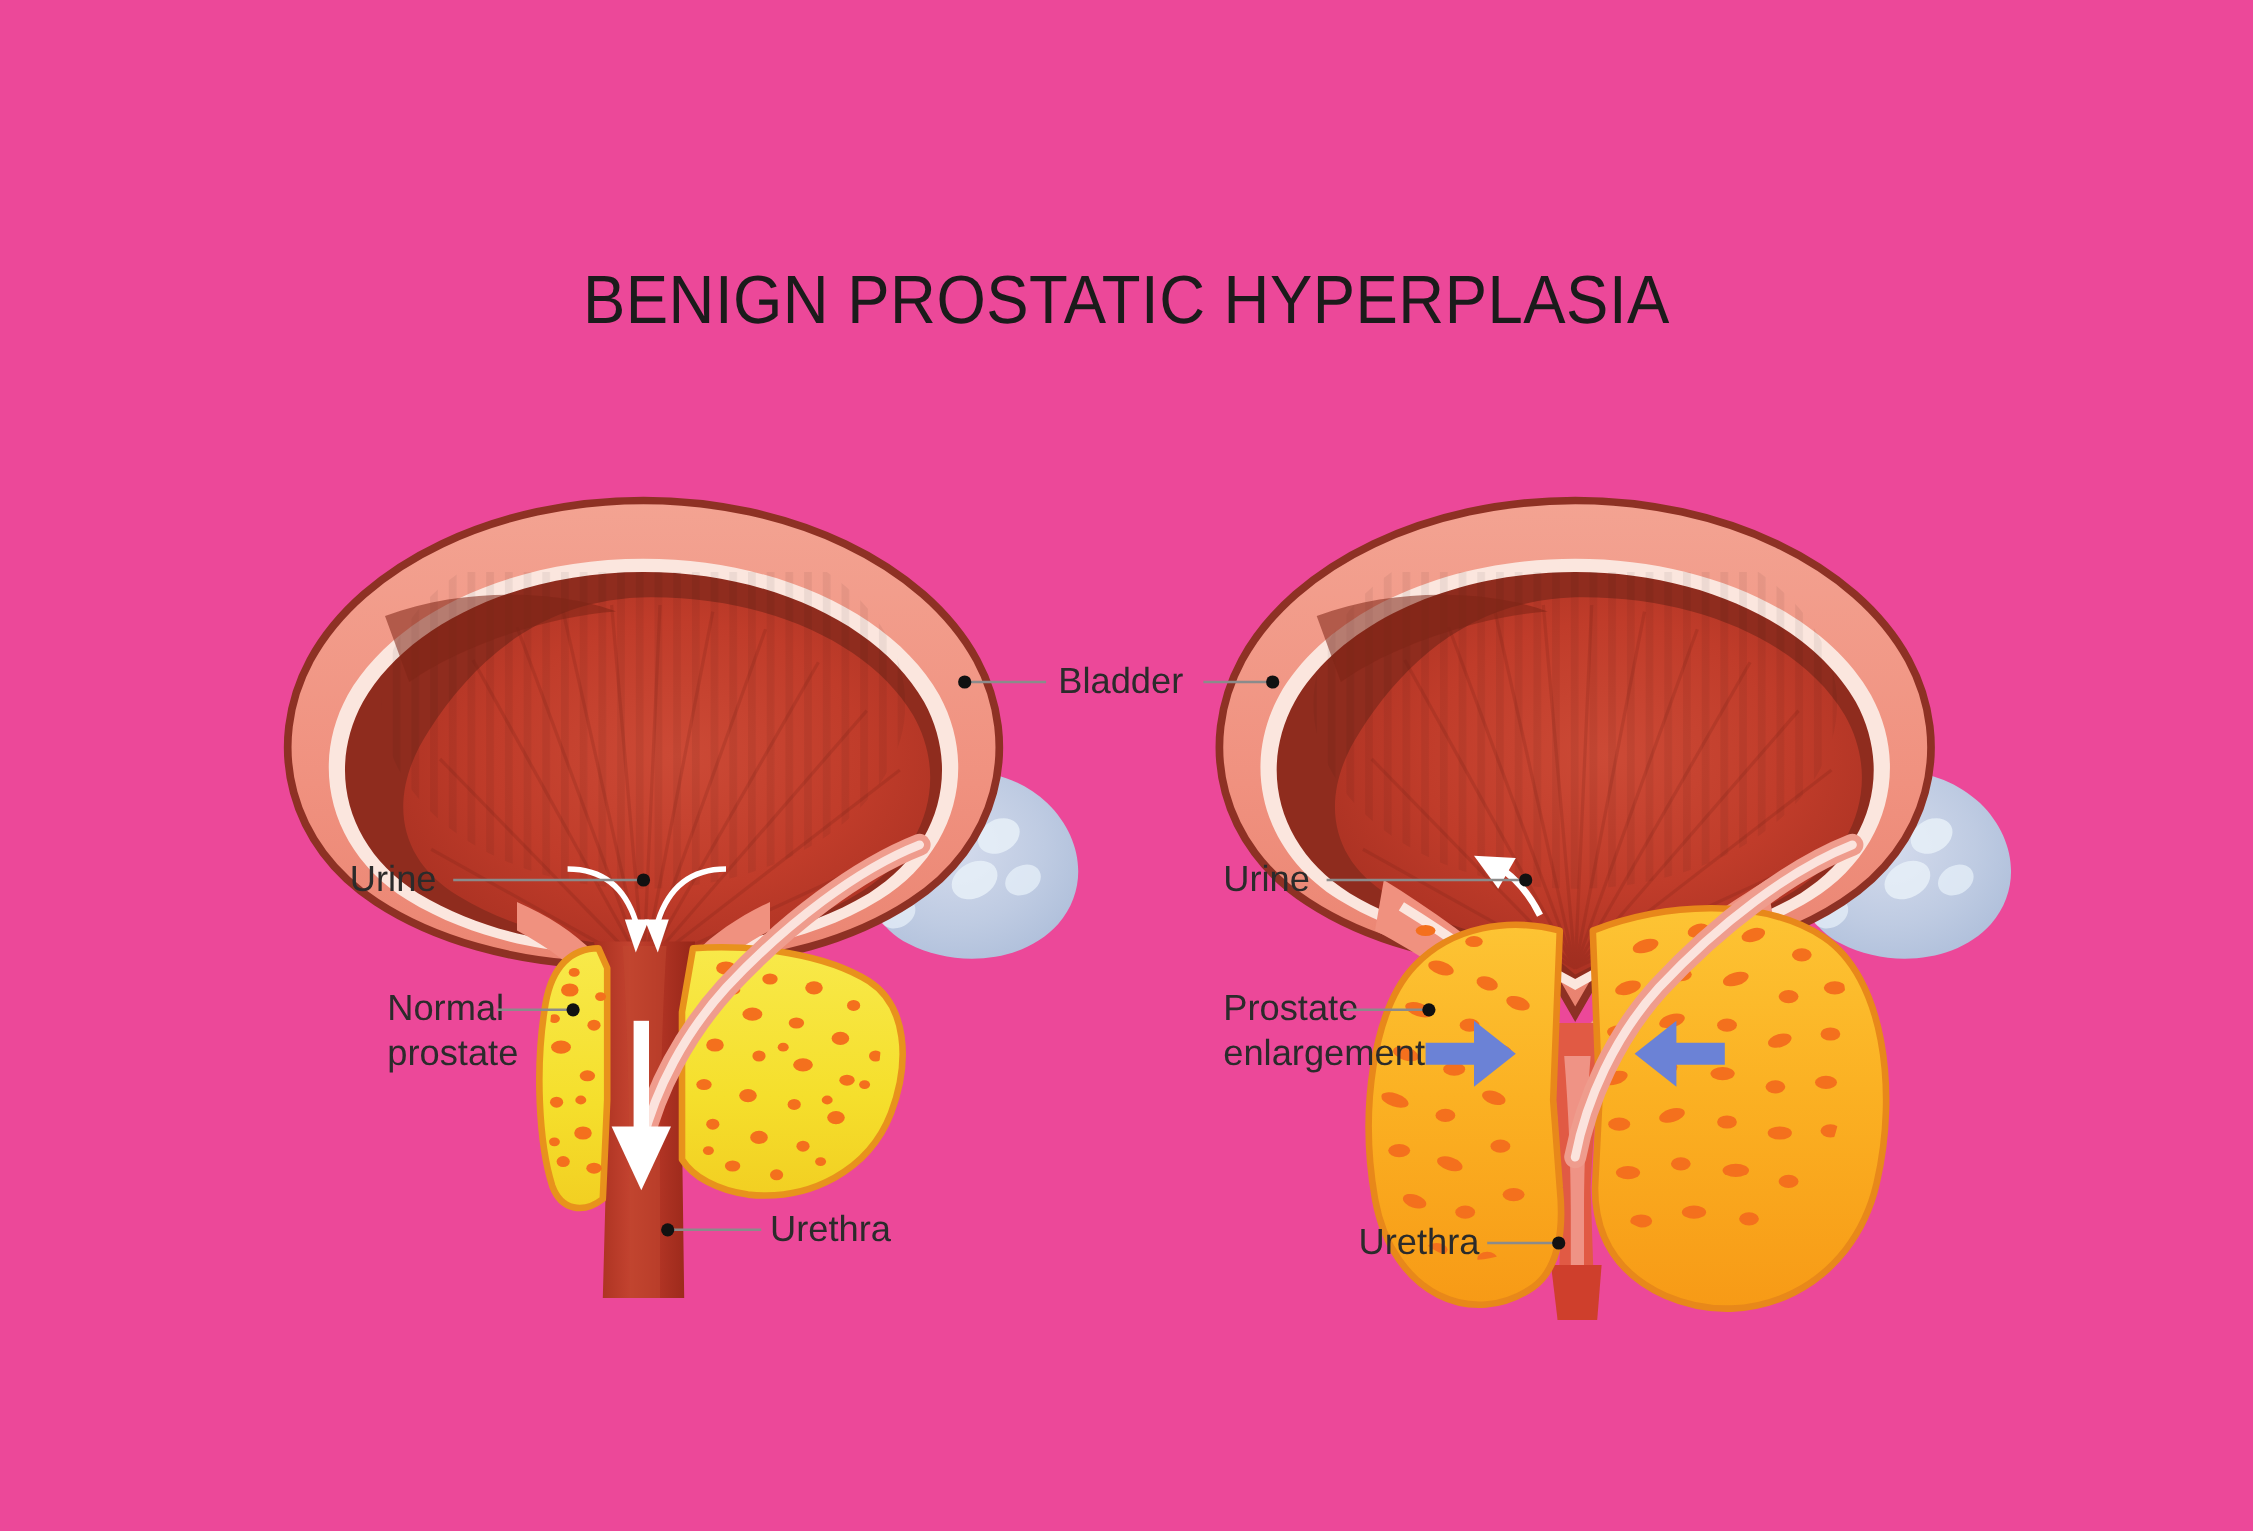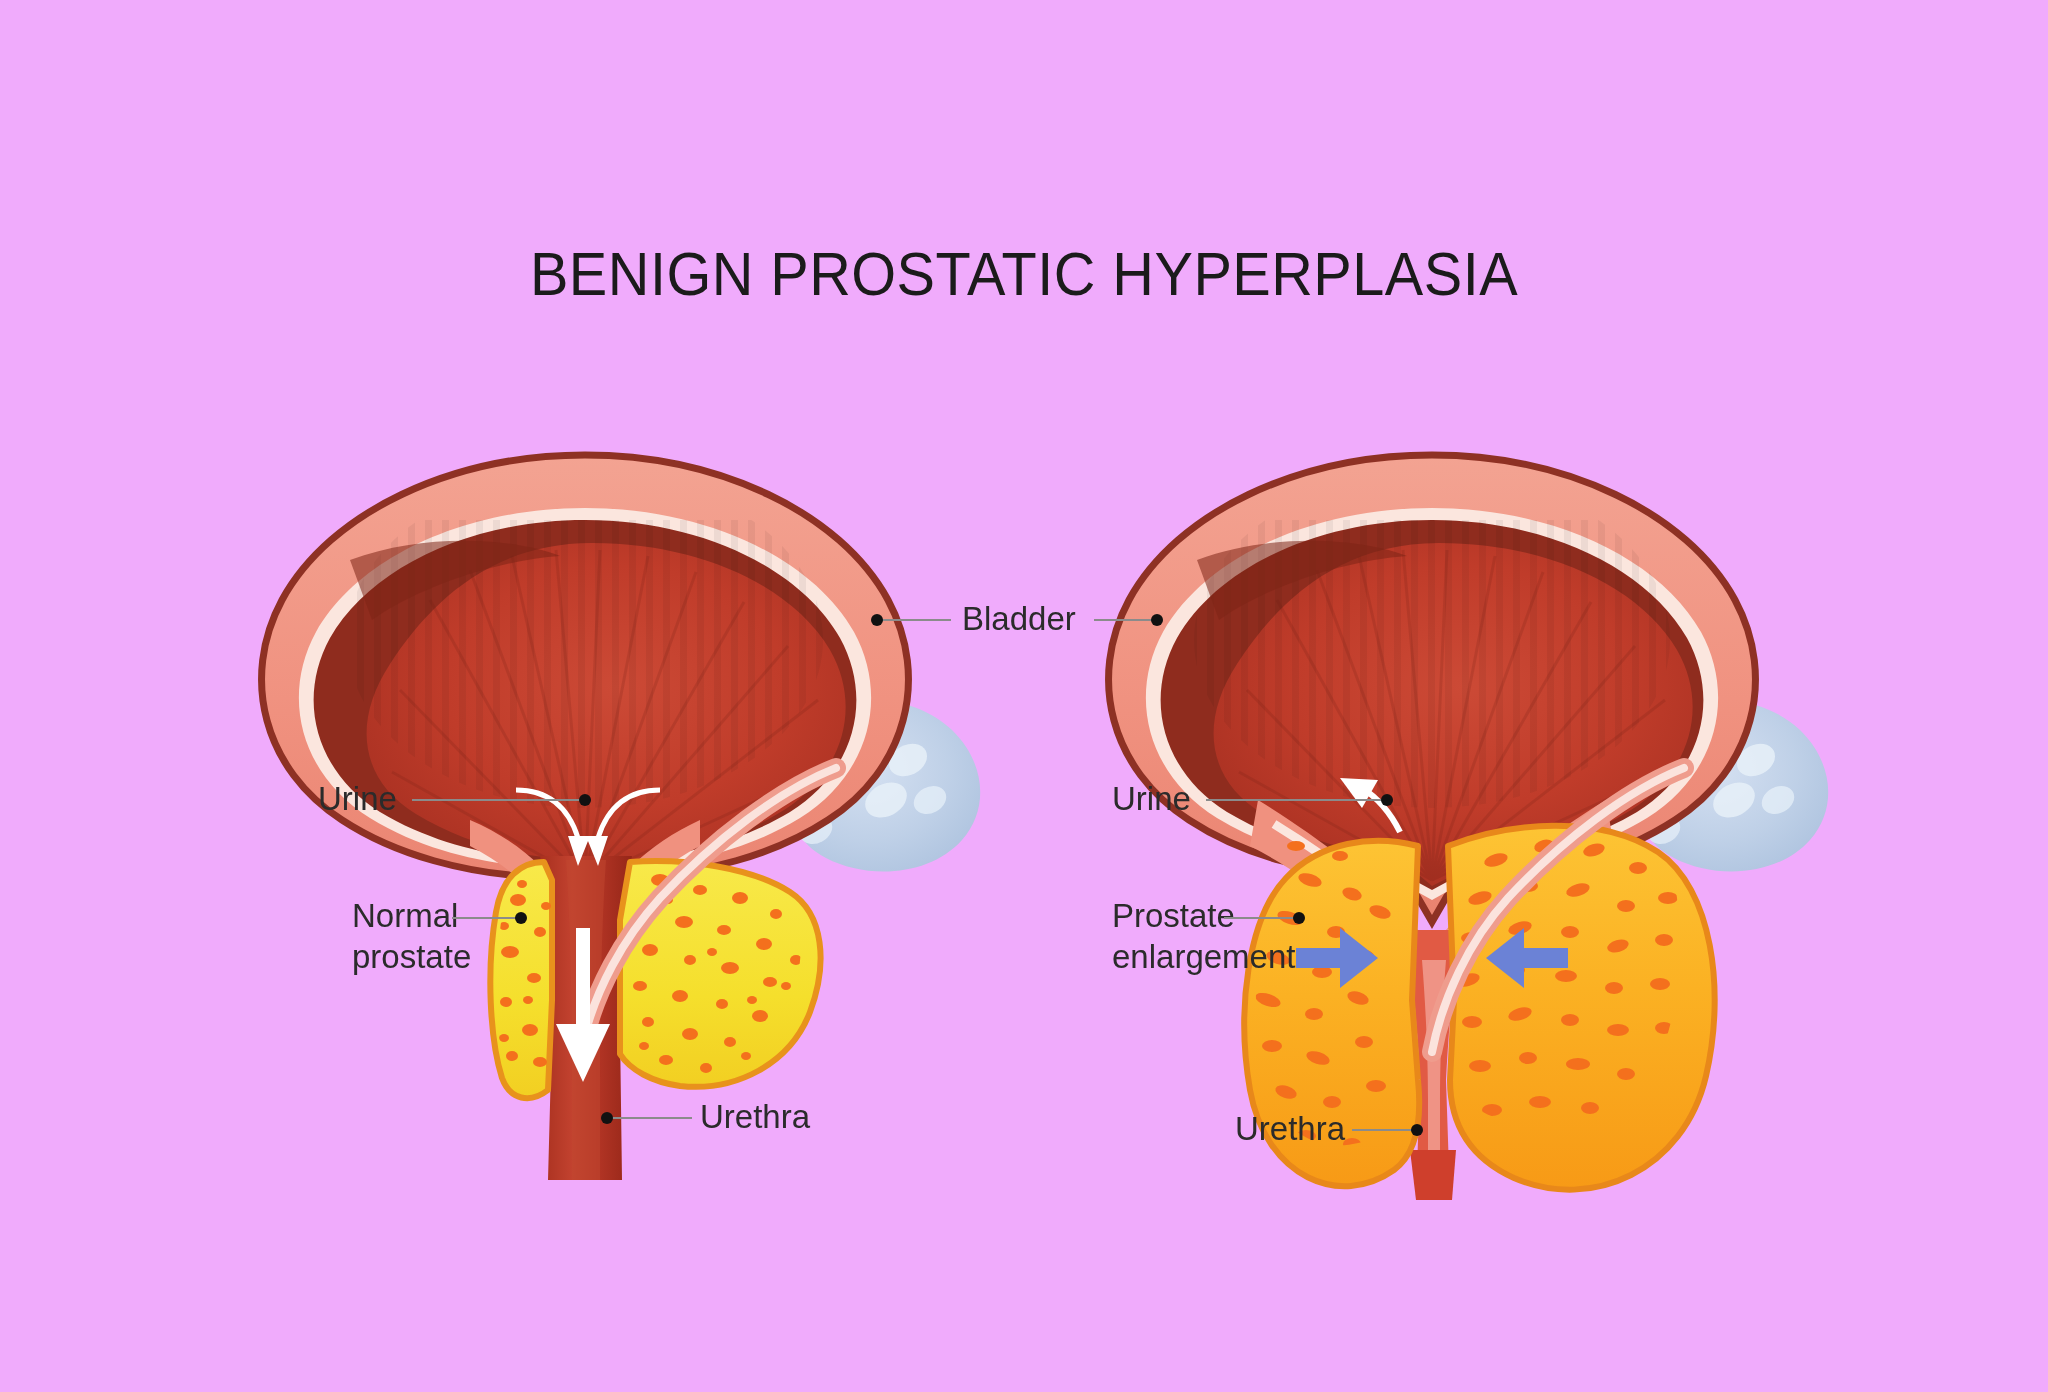--- a/index.html
+++ b/index.html
@@ -10,21 +10,21 @@
   body {
     width: 2048px;
     height: 1392px;
     overflow: hidden;
     font-family: "Liberation Sans", sans-serif;
   }
   #page {
     position: relative;
     width: 2048px;
     height: 1392px;
-    background: #f0abfc;
+    background: #ec4899;
   }
   #figure-title {
     position: absolute;
     top: 238px;
     left: 0;
     width: 2048px;
     text-align: center;
     font-family: "Liberation Sans", sans-serif;
     font-size: 62px;
     font-weight: 400;

